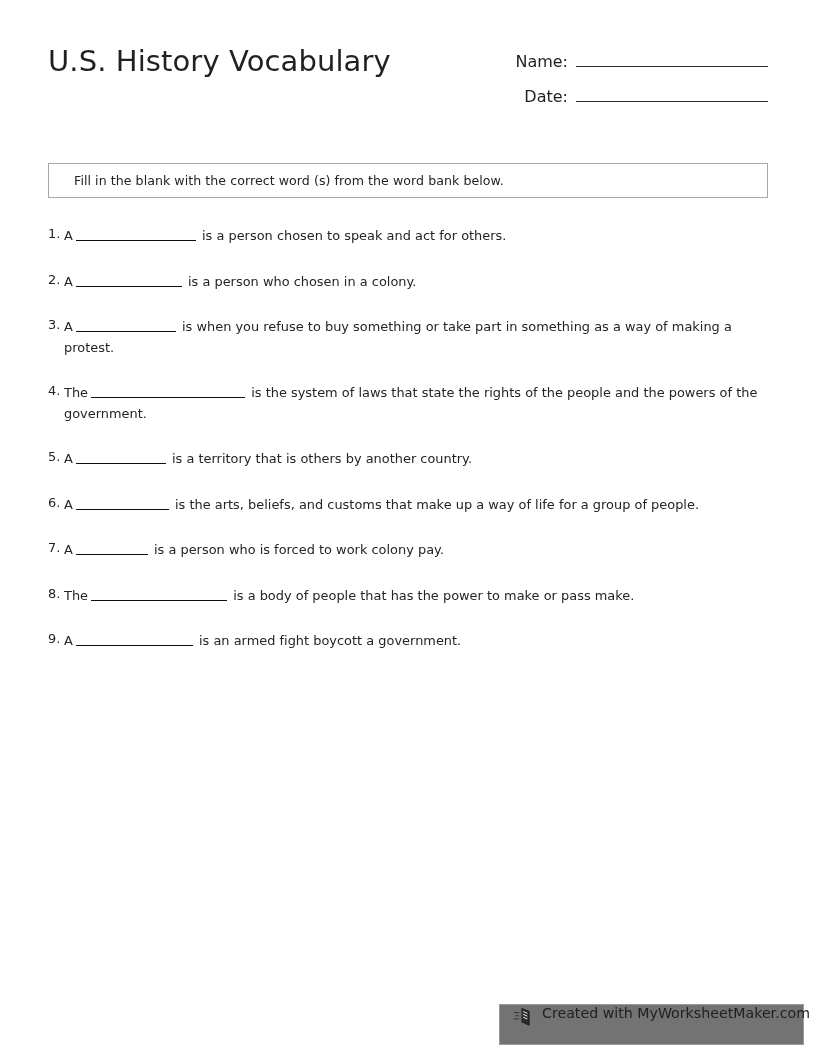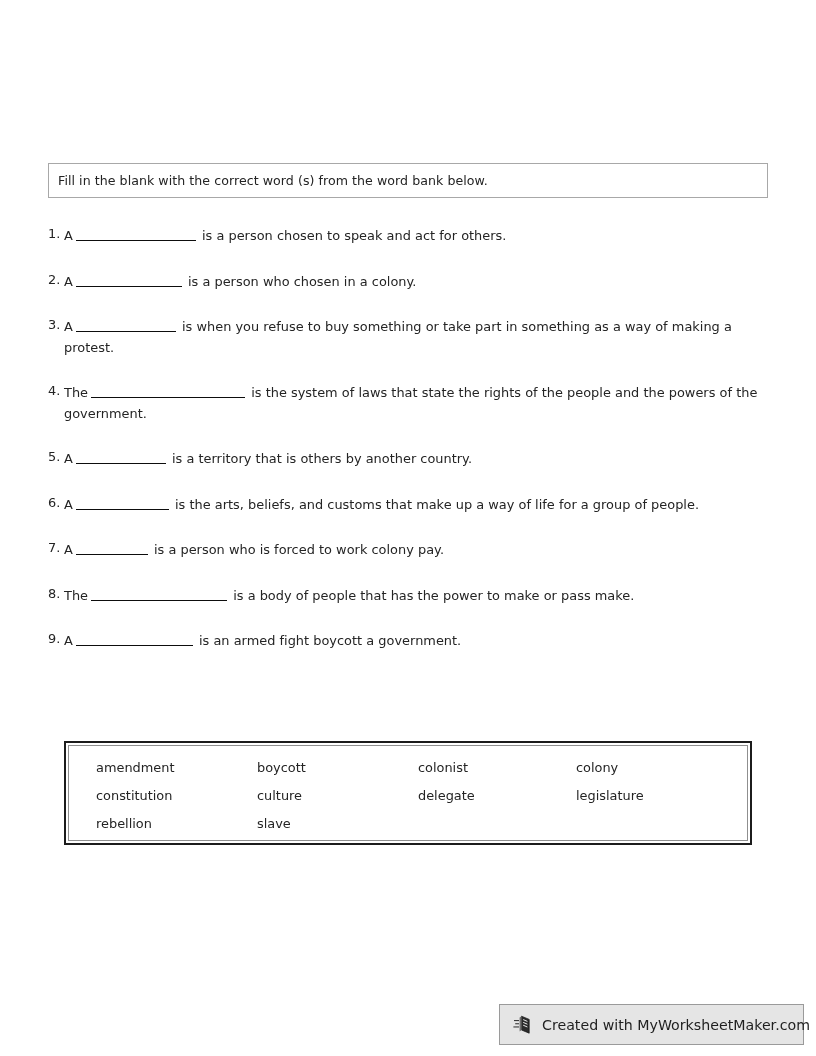--- a/index.html
+++ b/index.html
@@ -61,21 +61,21 @@
   
   .instruction-box {
     position: absolute;
     left: 48px;
     top: 163px;
     width: 720px;
     height: 35px;
     border: 1px solid #a8a8a8;
     display: flex;
     align-items: center;
-    padding-left: 9px;
+    padding-left: 25px;
     background: #ffffff;
   }
   .instruction-text {
     font-size: 12.6px;
     color: #242424;
     letter-spacing: 0.05px;
   }
 
   
   .questions {
@@ -142,43 +142,56 @@
   }
 
   
   .footer-badge {
     position: absolute;
     left: 499px;
     top: 1004px;
     width: 305px;
     height: 41px;
     border: 1px solid #9a9a9a;
-    background: #e5e5e5;
+    background: #737373;
     display: flex;
-    align-items: center;
     padding-left: 12px;
   }
   .badge-icon {
     width: 24px;
     height: 24px;
     margin-right: 6px;
     flex: 0 0 auto;
     display: block;
   }
   .badge-text {
     font-size: 14.2px;
     color: #1f1f1f;
     white-space: nowrap;
   }
 </style>
 </head>
 <body>
 
 <div class="page">
 
+  <div class="header">
+    <div class="worksheet-title">U.S. History Vocabulary</div>
+
+    <div class="name-date-block">
+      <div class="field-row">
+        <span class="field-label">Name:</span>
+        <span class="field-line"></span>
+      </div>
+      <div class="field-row">
+        <span class="field-label">Date:</span>
+        <span class="field-line"></span>
+      </div>
+    </div>
+  </div>
 
   <div class="instruction-box">
     <span class="instruction-text">Fill in the blank with the correct word (s) from the word bank below.</span>
   </div>
 
   <div class="questions" id="questions-list">
       <div class="question-item">
         <span class="q-num">1.</span>
         <div class="q-body"><span class="q-lead">A</span><span class="q-blank" style="width: 120px;"></span> <span class="q-rest">is a person chosen to speak and act for others.</span></div>
       </div>
@@ -209,36 +222,20 @@
       <div class="question-item">
         <span class="q-num">8.</span>
         <div class="q-body"><span class="q-lead">The</span><span class="q-blank" style="width: 136px;"></span> <span class="q-rest">is a body of people that has the power to make or pass make.</span></div>
       </div>
       <div class="question-item">
         <span class="q-num">9.</span>
         <div class="q-body"><span class="q-lead">A</span><span class="q-blank" style="width: 117px;"></span> <span class="q-rest">is an armed fight boycott a government.</span></div>
       </div>
     </div>
 
-  <div class="word-bank">
-    <div class="word-bank-inner">
-      <div class="word-bank-grid" id="word-bank-grid">
-          <div class="word-item">amendment</div>
-          <div class="word-item">boycott</div>
-          <div class="word-item">colonist</div>
-          <div class="word-item">colony</div>
-          <div class="word-item">constitution</div>
-          <div class="word-item">culture</div>
-          <div class="word-item">delegate</div>
-          <div class="word-item">legislature</div>
-          <div class="word-item">rebellion</div>
-          <div class="word-item">slave</div>
-        </div>
-    </div>
-  </div>
 
   <div class="footer-badge">
     <svg class="badge-icon" viewBox="0 0 24 24">
       <path d="M9.5 3.2 L17.2 6.4 L17.2 20.2 L9.5 17.0 Z" fill="#2b2b2b"></path>
       <path d="M9.5 3.2 L17.2 6.4 L17.2 20.2 L9.5 17.0 Z" fill="none" stroke="#111" stroke-width="0.7"></path>
       <path d="M11.2 6.6 L15.4 8.4" stroke="#ffffff" stroke-width="0.9"></path>
       <path d="M11.2 9.4 L15.4 11.2" stroke="#ffffff" stroke-width="0.9"></path>
       <path d="M11.2 12.2 L15.4 14.0" stroke="#ffffff" stroke-width="0.9"></path>
       <path d="M9.5 3.2 L7.6 4.6 L7.6 18.6 L9.5 17.0 Z" fill="#6e6e6e"></path>
       <rect x="2.0" y="7.0" width="5.0" height="1.1" fill="#3a3a3a"></rect>

